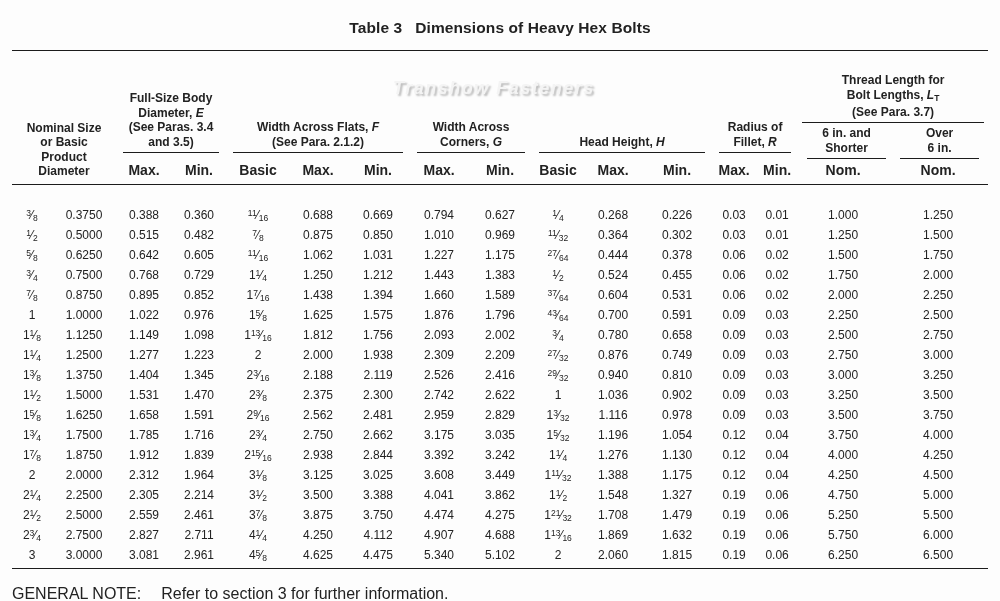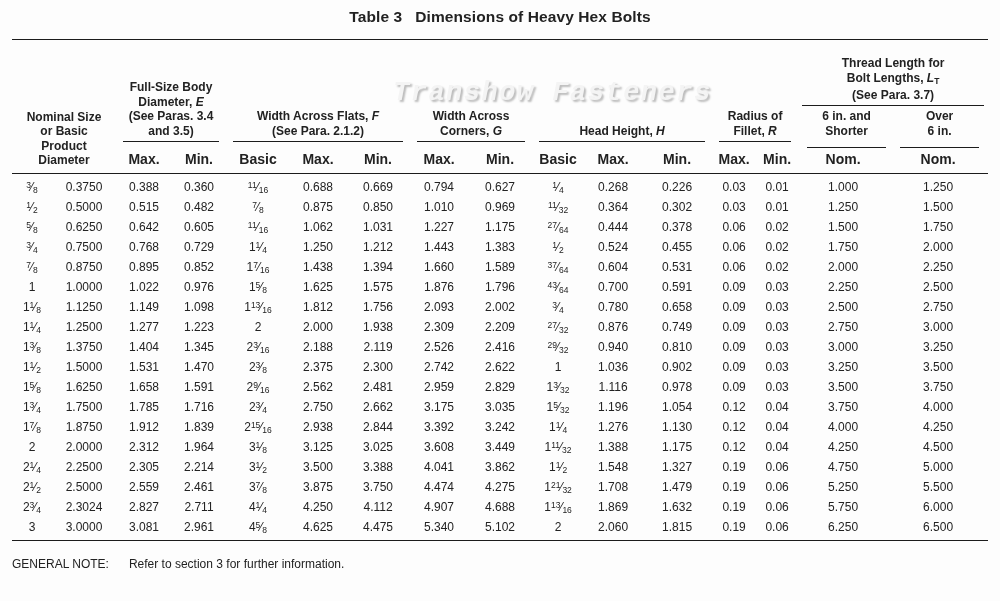--- a/index.html
+++ b/index.html
@@ -4,58 +4,57 @@
 <style>
   html,body{margin:0;padding:0}
   body{
     width:1000px;height:601px;
     background:#fdfdfd;color:#222;
     font-family:"Liberation Sans","DejaVu Sans",sans-serif;
     position:relative;overflow:hidden;
   }
   .title{
     text-align:center;font-weight:bold;font-size:15.5px;
-    padding-top:8px;position:relative;z-index:2;letter-spacing:.1px;
+    padding-top:19px;position:relative;z-index:2;letter-spacing:.1px;
   }
   .title .gap{display:inline-block;width:13px}
   .watermark{
     position:absolute;left:393px;top:78px;z-index:0;
-    font-size:27px;font-style:italic;font-weight:bold;
+    font-size:18px;font-style:italic;font-weight:bold;
     color:#f4f4f4;text-shadow:2px 2px 2px #bcbcbc;letter-spacing:1.5px;
     white-space:nowrap;
-    font-family:Liberation Mono, monospace;
   }
   table{
     border-collapse:collapse;table-layout:fixed;width:976px;
     margin:13px 12px 0;position:relative;z-index:1;
     border-top:1.3px solid #1c1c1c;
   }
   thead th{font-size:12px;font-weight:bold;vertical-align:bottom;padding:0;line-height:14.5px}
   thead tr.grow th{height:108px}
   .glabel{
     white-space:pre-line;text-align:center;
     padding:0 0 3px;border-bottom:1.2px solid #1c1c1c;margin:6px 7px;
   }
   .nlabel{white-space:pre-line;text-align:center;padding-bottom:5px}
   th.bline{border-bottom:1.5px solid #1c1c1c}
   th.sub{text-align:center;padding:4px 0 6px;font-size:14px}
   .tsubs{display:flex;margin:3px 2px 0}
   .tsubs span{
     flex:1;white-space:pre-line;text-align:center;
-    border-bottom:1.2px solid #1c1c1c;padding-bottom:9px;margin:0 7px;line-height:14.5px;
+    border-bottom:1.2px solid #1c1c1c;padding-bottom:3px;margin:0 7px;line-height:14.5px;
   }
   tbody td{font-size:12px;text-align:center;height:20px;padding:0;line-height:20px}
-  tbody tr:first-child td{padding-top:3px}
+  tbody tr:first-child td{padding-top:20px}
   tbody tr:last-child td{border-bottom:1.5px solid #1c1c1c;padding-bottom:3px}
   i{font-style:italic}
   sub.ts{font-size:8.5px}
   .fr sup{font-size:8.5px;vertical-align:3.5px;line-height:0}
   .fr sub{font-size:8.5px;vertical-align:-2px;line-height:0}
   .glabel sub.ts{font-size:8.5px;vertical-align:-1.5px}
-  .note{margin:16px 12px 0;font-size:12px;position:relative;z-index:1}
+  .note{margin:16px 12px 0;font-size:16px;position:relative;z-index:1}
   .note .nlab{margin-right:20px}
 </style>
 </head>
 <body>
 
 <div class="title">
   <span>Table 3</span><span class="gap"></span><span>Dimensions of Heavy Hex Bolts</span>
 </div>
 
 <div class="watermark">Transhow Fasteners</div>
@@ -421,21 +420,21 @@
         <td class="fr">1<sup>21</sup>⁄<sub>32</sub></td>
         <td>1.708</td>
         <td>1.479</td>
         <td>0.19</td>
         <td>0.06</td>
         <td>5.250</td>
         <td>5.500</td>
       </tr>
       <tr>
         <td class="fr">2<sup>3</sup>⁄<sub>4</sub></td>
-        <td>2.3024</td>
+        <td>2.7500</td>
         <td>2.827</td>
         <td>2.711</td>
         <td class="fr">4<sup>1</sup>⁄<sub>4</sub></td>
         <td>4.250</td>
         <td>4.112</td>
         <td>4.907</td>
         <td>4.688</td>
         <td class="fr">1<sup>13</sup>⁄<sub>16</sub></td>
         <td>1.869</td>
         <td>1.632</td>

